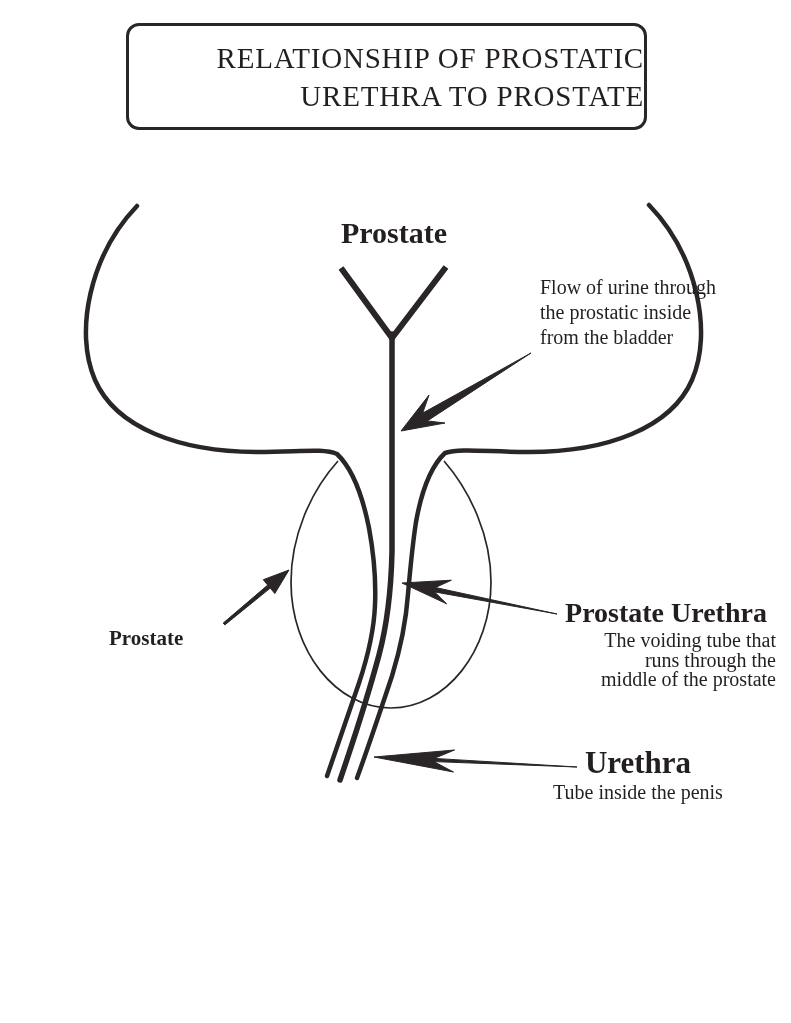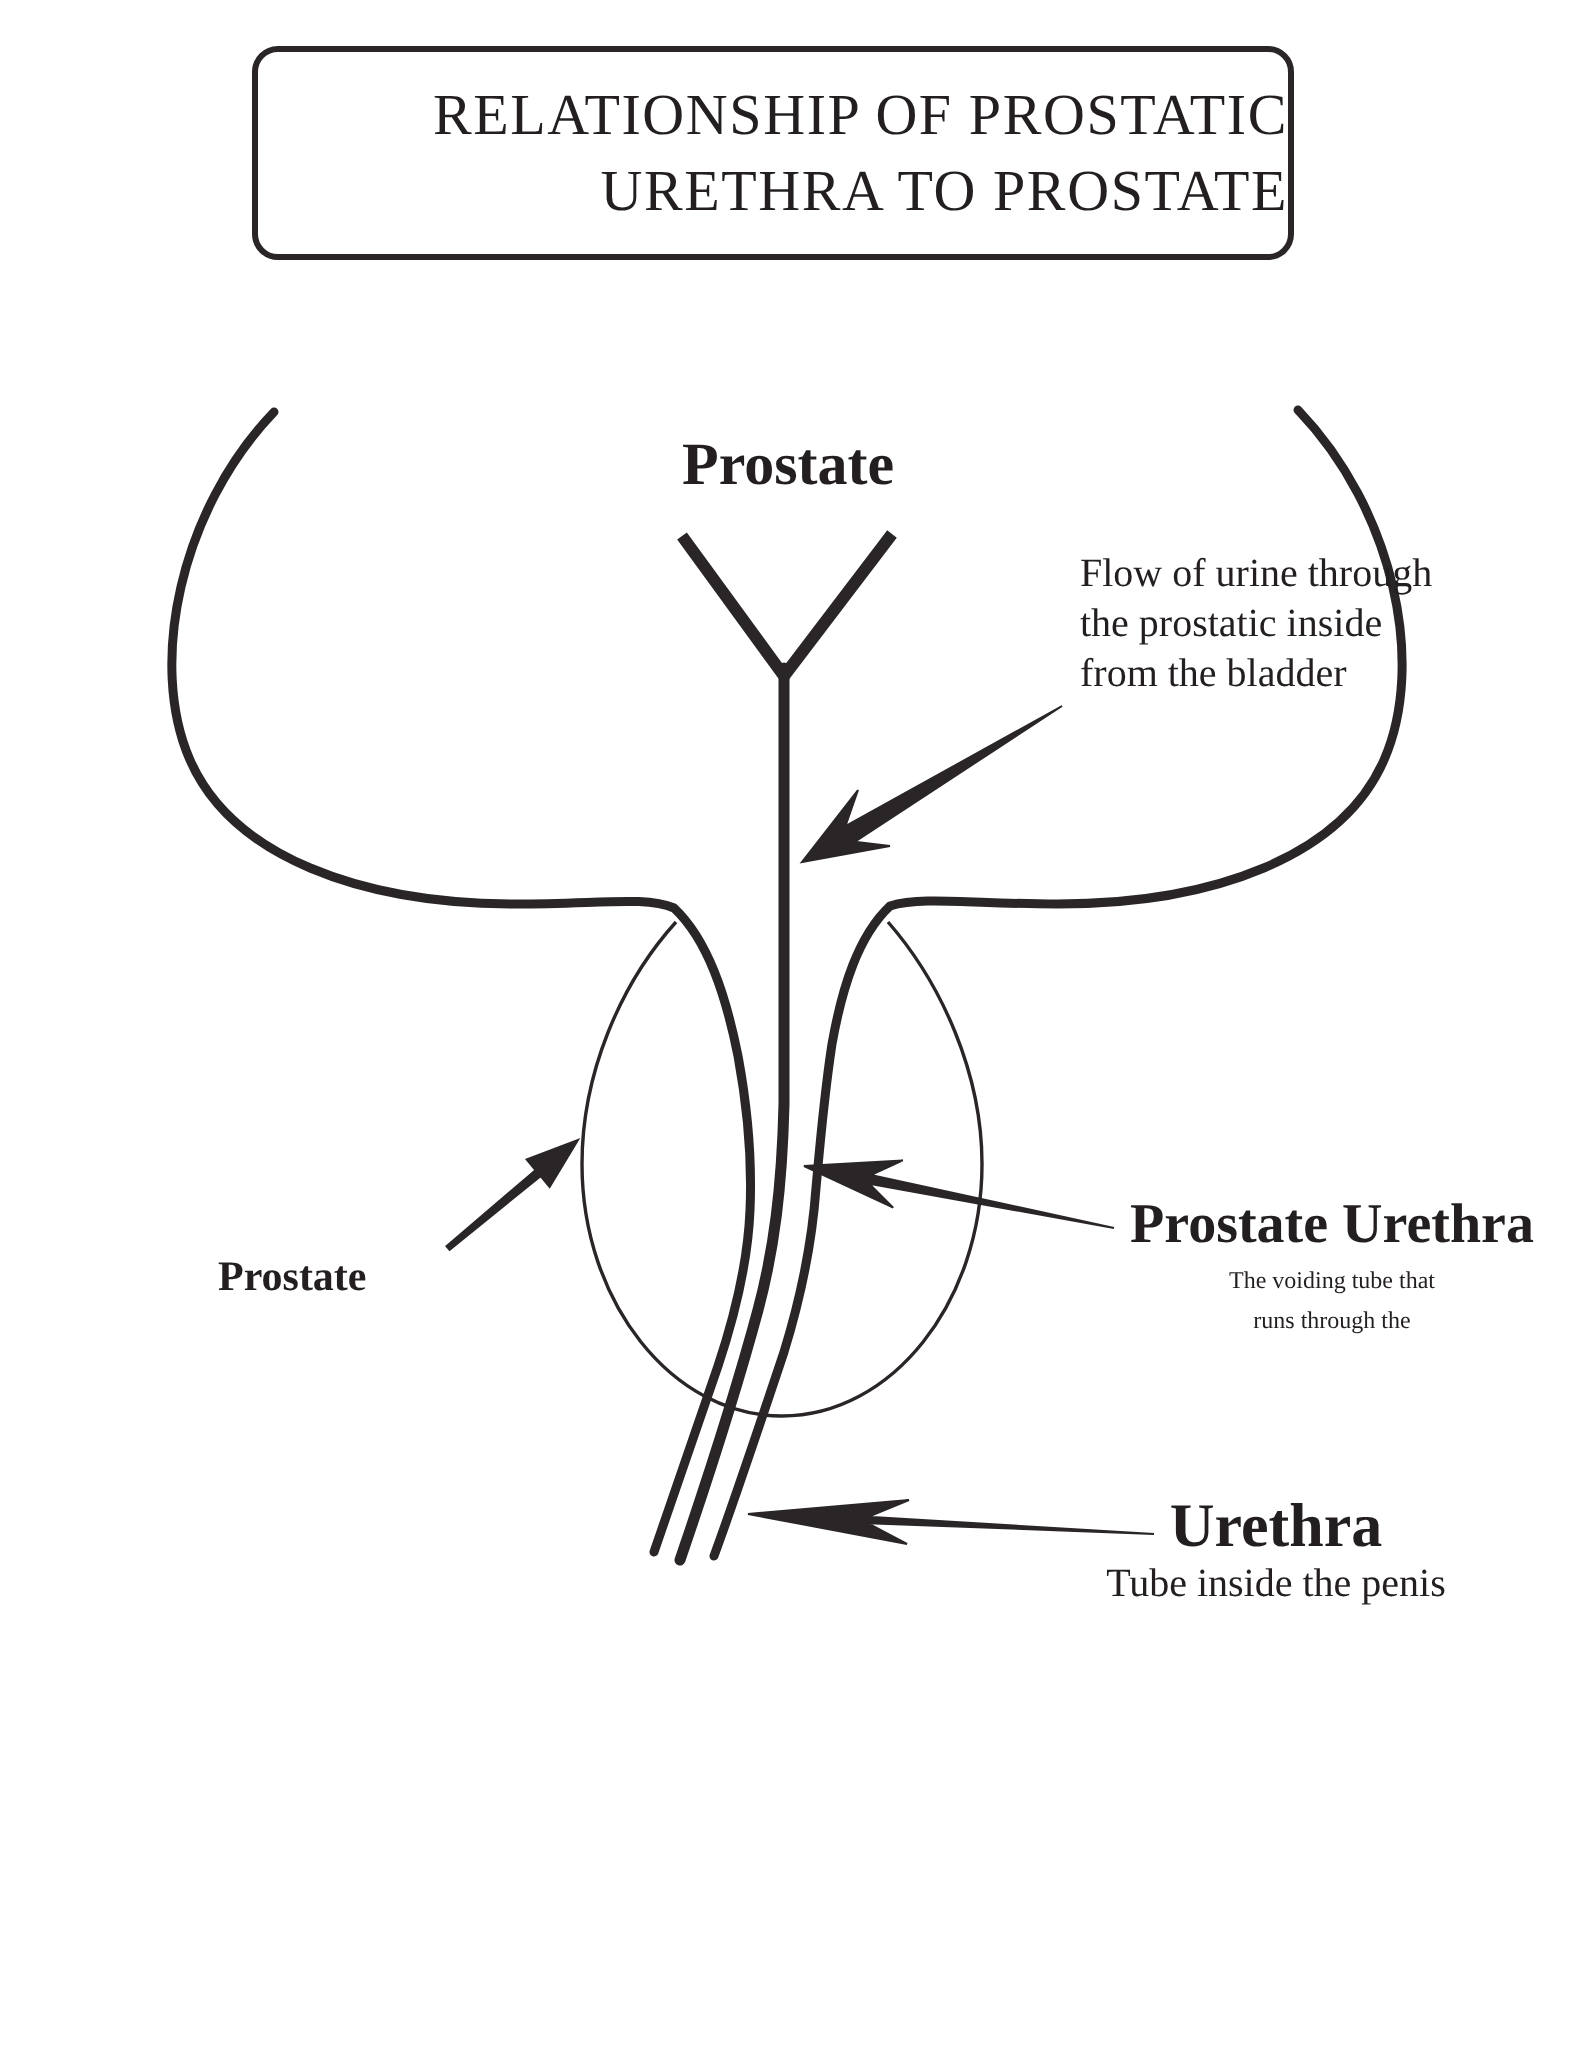--- a/index.html
+++ b/index.html
@@ -33,21 +33,21 @@
     letter-spacing: 0.8px;
     line-height: 38px;
     color: #231f20;
   }
   .lbl { color: #231f20; }
   .lbl-bladder { left: 341px; top: 216px; font-size: 30px; font-weight: bold; }
   .flow-note { left: 496px; top: 275px; font-size: 20px; line-height: 25px; margin-left: 44px; }
   .lbl-prostate { left: 109px; top: 626px; font-size: 21px; font-weight: bold; }
   .pu-block { left: 556px; top: 598px; width: 220px; text-align: center; }
   .pu-title { font-size: 28px; font-weight: bold; line-height: 30px; white-space: nowrap; }
-  .pu-desc { font-size: 12px; line-height: 19.5px; margin-top: 3px; }
+  .pu-desc { font-size: 20px; line-height: 19.5px; margin-top: 3px; text-align: right; }
   .u-block { left: 528px; top: 746px; width: 220px; text-align: center; }
   .u-title { font-size: 31px; font-weight: bold; line-height: 34px; font-family: Liberation Serif, serif; }
   .u-desc { font-size: 20px; line-height: 23px; margin-top: 1px; text-align: center; }
 </style>
 </head>
 <body>
 
 <div class="page">
 
   <svg class="diagram-svg" viewBox="0 0 791 1023" xmlns="http://www.w3.org/2000/svg">
@@ -91,20 +91,21 @@
     <div>from the bladder</div>
   </div>
 
   <div class="abs lbl lbl-prostate">Prostate</div>
 
   <div class="abs lbl pu-block">
     <div class="pu-title">Prostate Urethra</div>
     <div class="pu-desc">
       <div>The voiding tube that</div>
       <div>runs through the</div>
+      <div>middle of the prostate</div>
     </div>
   </div>
 
   <div class="abs lbl u-block">
     <div class="u-title">Urethra</div>
     <div class="u-desc">Tube inside the penis</div>
   </div>
 
 </div>
 

